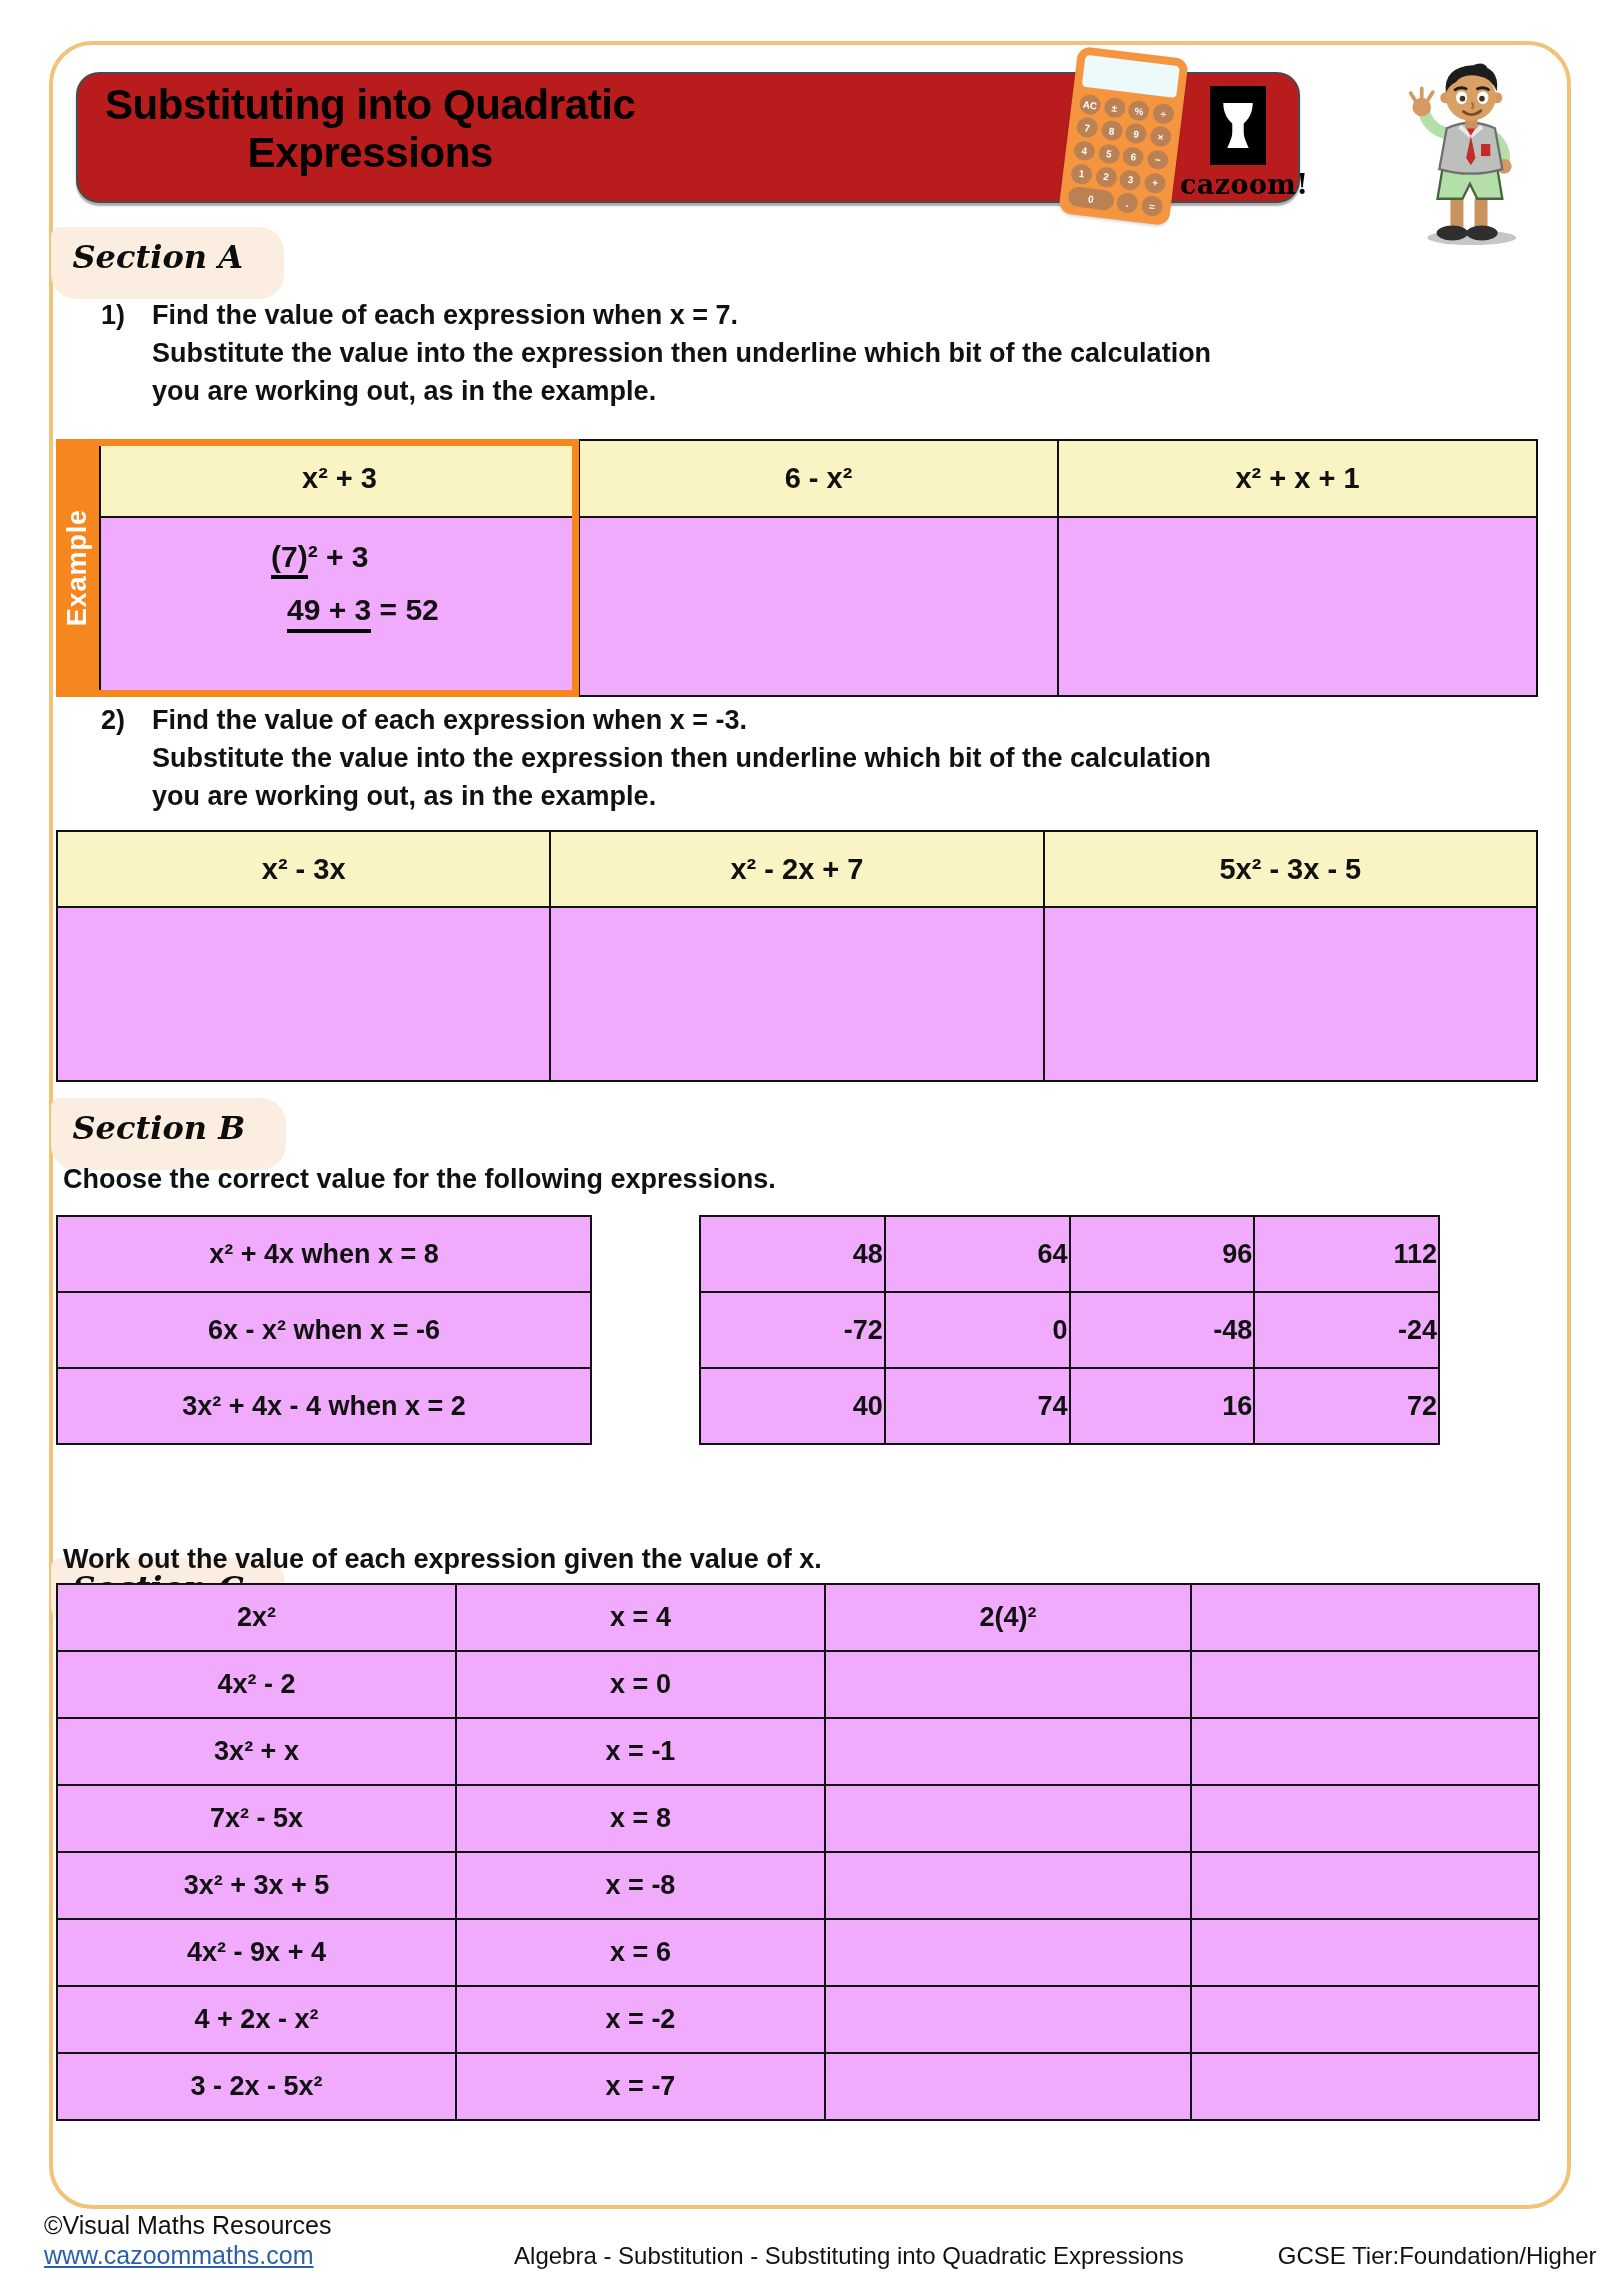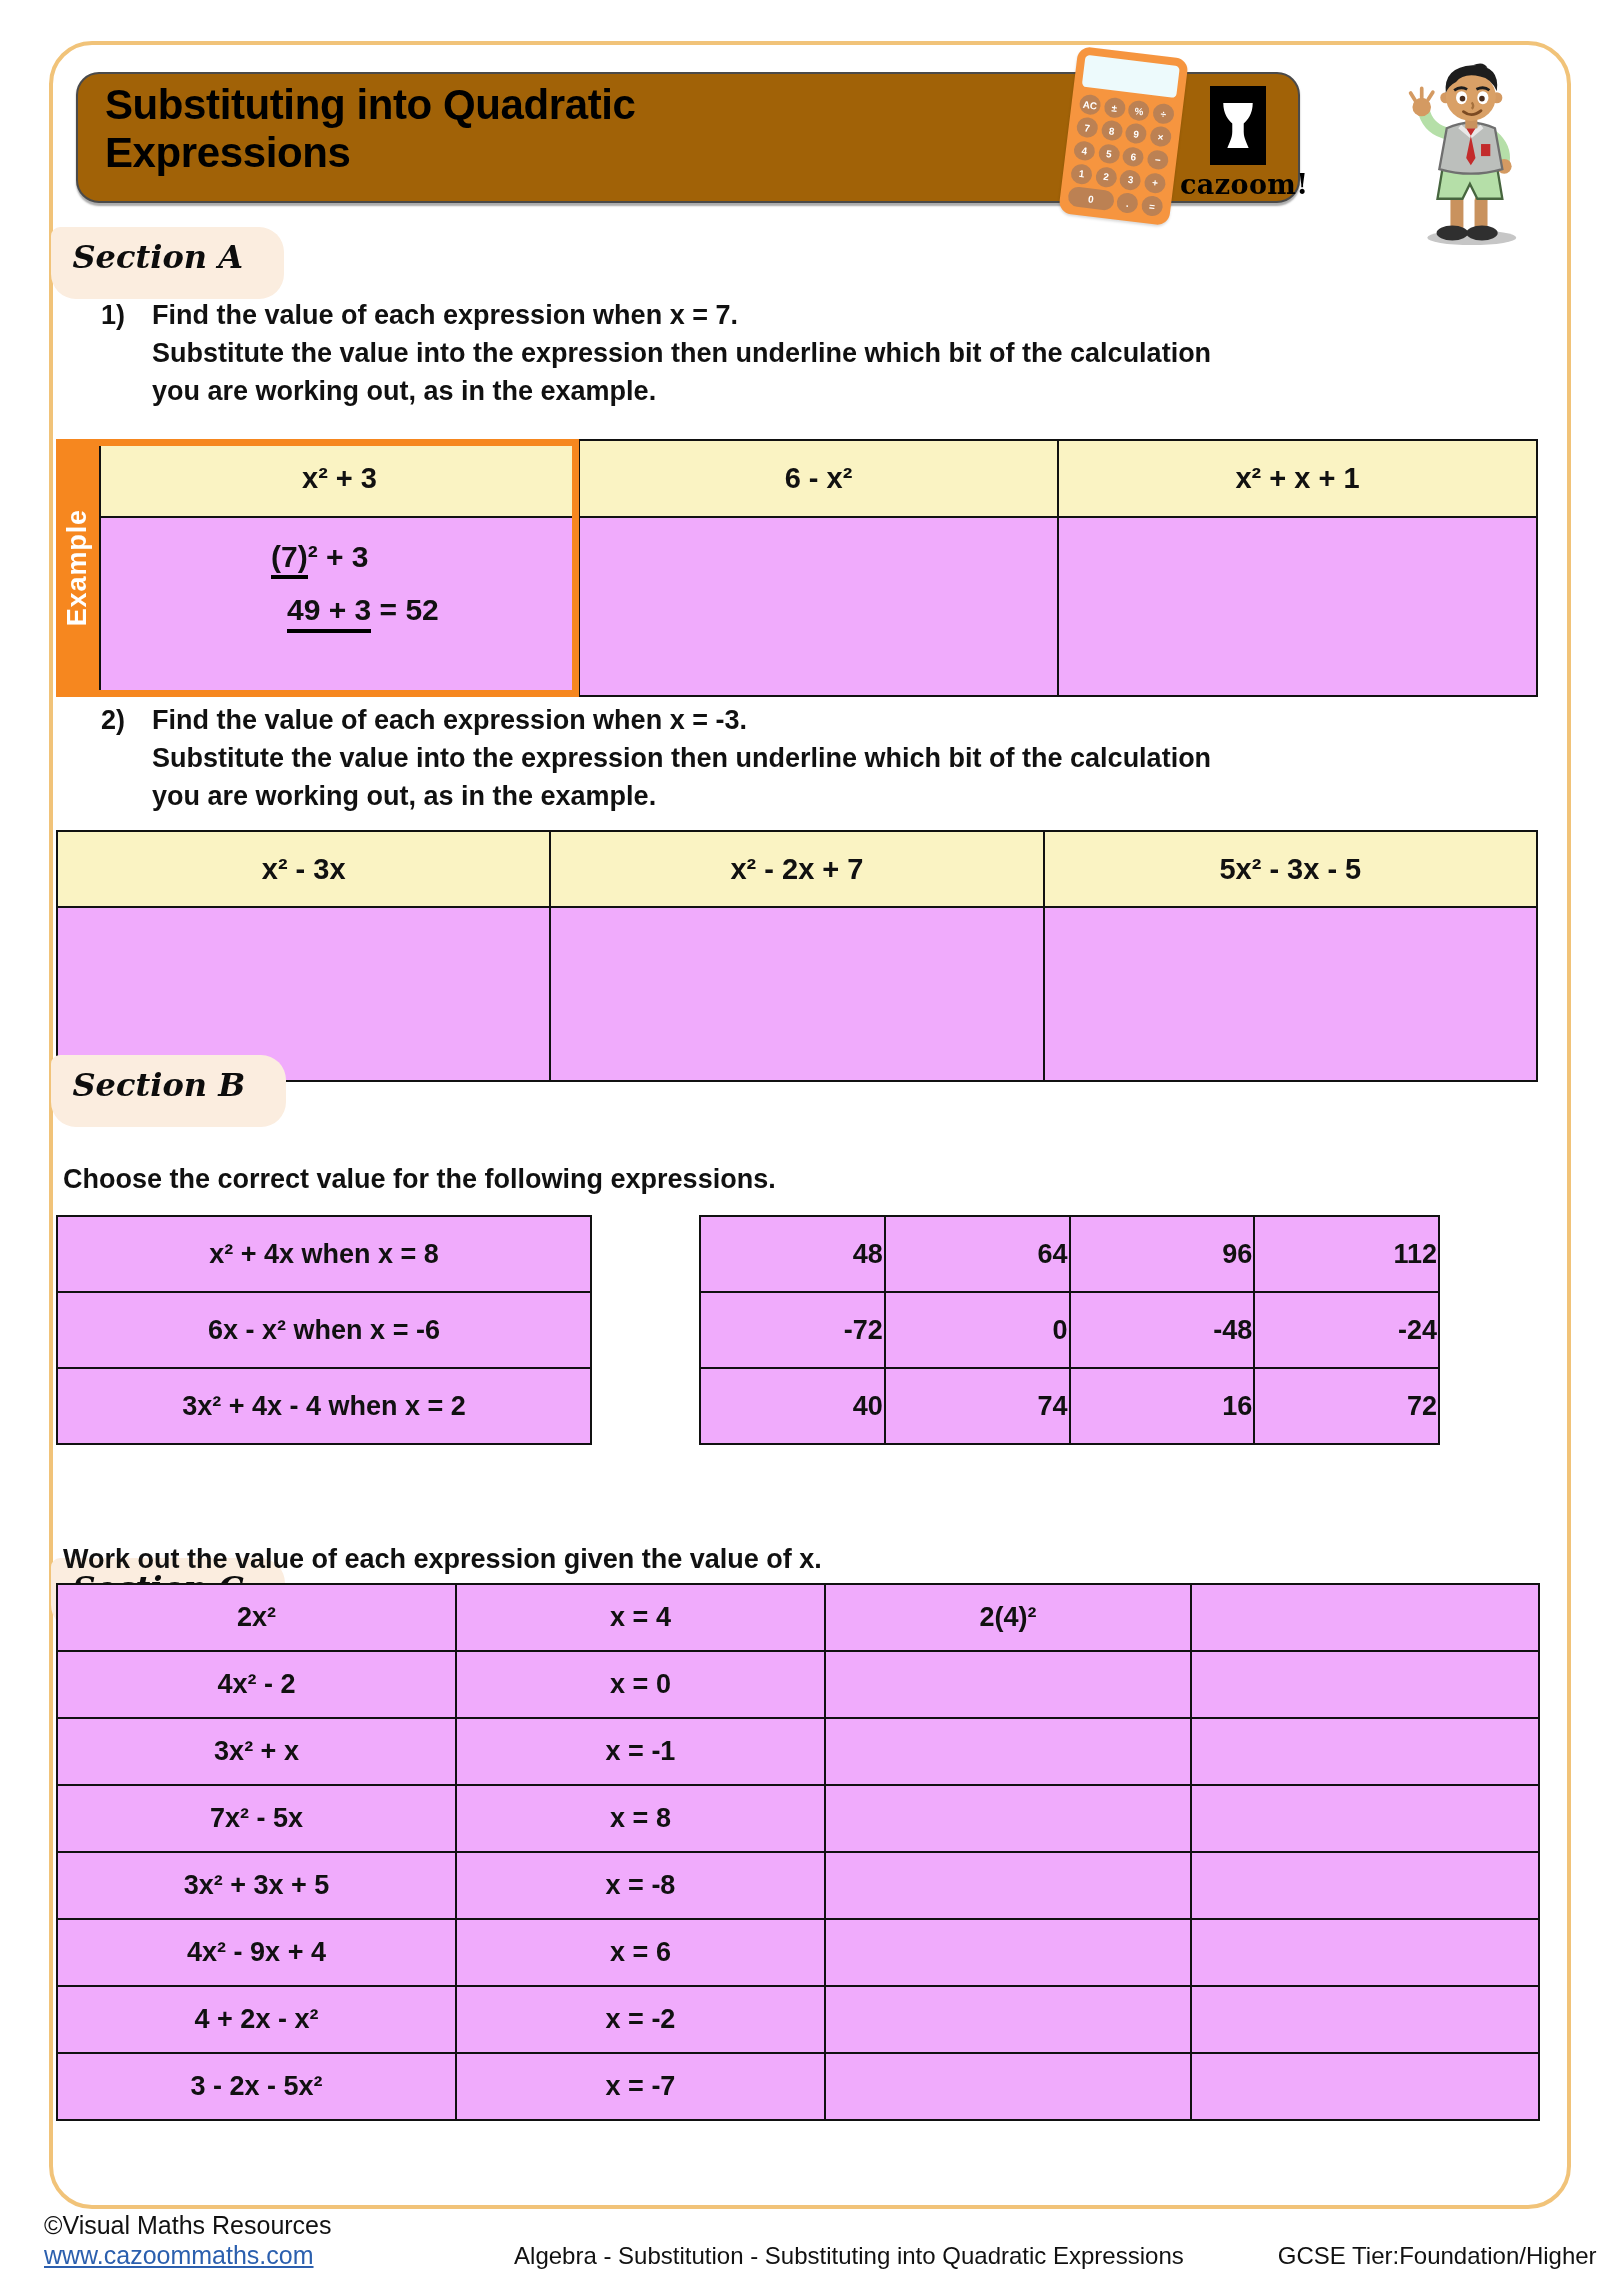--- a/index.html
+++ b/index.html
@@ -9,22 +9,23 @@
     -webkit-font-smoothing:antialiased;
   }
   
   .frame{
     position:absolute;left:49px;top:41px;width:1514px;height:2160px;
     border:4.5px solid #F1C379;border-radius:43px;background:#fff;
   }
   
   .title-box{
     position:absolute;left:76px;top:72px;width:1220px;height:127px;
-    background:#a16207;border:2.7px solid #4a4a4a;border-radius:23px;
+    background:#b91c1c;border:2.7px solid #4a4a4a;border-radius:23px;
     box-shadow:0 2.7px 1.8px rgba(70,70,70,.45);
+    text-align:center;
   }
   .title{
     position:absolute;left:27px;top:7.2px;font-size:42px;font-weight:bold;
     line-height:1.13;letter-spacing:-0.4px;color:#000;
   }
   .calculator{
     position:absolute;left:1068px;top:52px;width:111px;height:168px;
     background:#F6953F;border-radius:12.5px;transform:rotate(7deg);
     box-shadow:0 1.8px 2.7px rgba(0,0,0,.15);padding:8px;box-sizing:border-box;
   }
@@ -239,21 +240,21 @@
     </tr>
     <tr>
       <td></td>
       <td></td>
       <td></td>
     </tr>
   </tbody>
     </table>
 </div>
 
-<div class="badge" style="top:1055px;">
+<div class="badge" style="top:1098px;">
   <span>Section B</span>
 </div>
 
 <div class="instruction" style="top:1164px;">Choose the correct value for the following expressions.</div>
 
 <div class="secb-tables">
   <table class="wtable tb-left">
     <tbody>
         <tr>
           <td>x² + 4x when x = 8</td>

